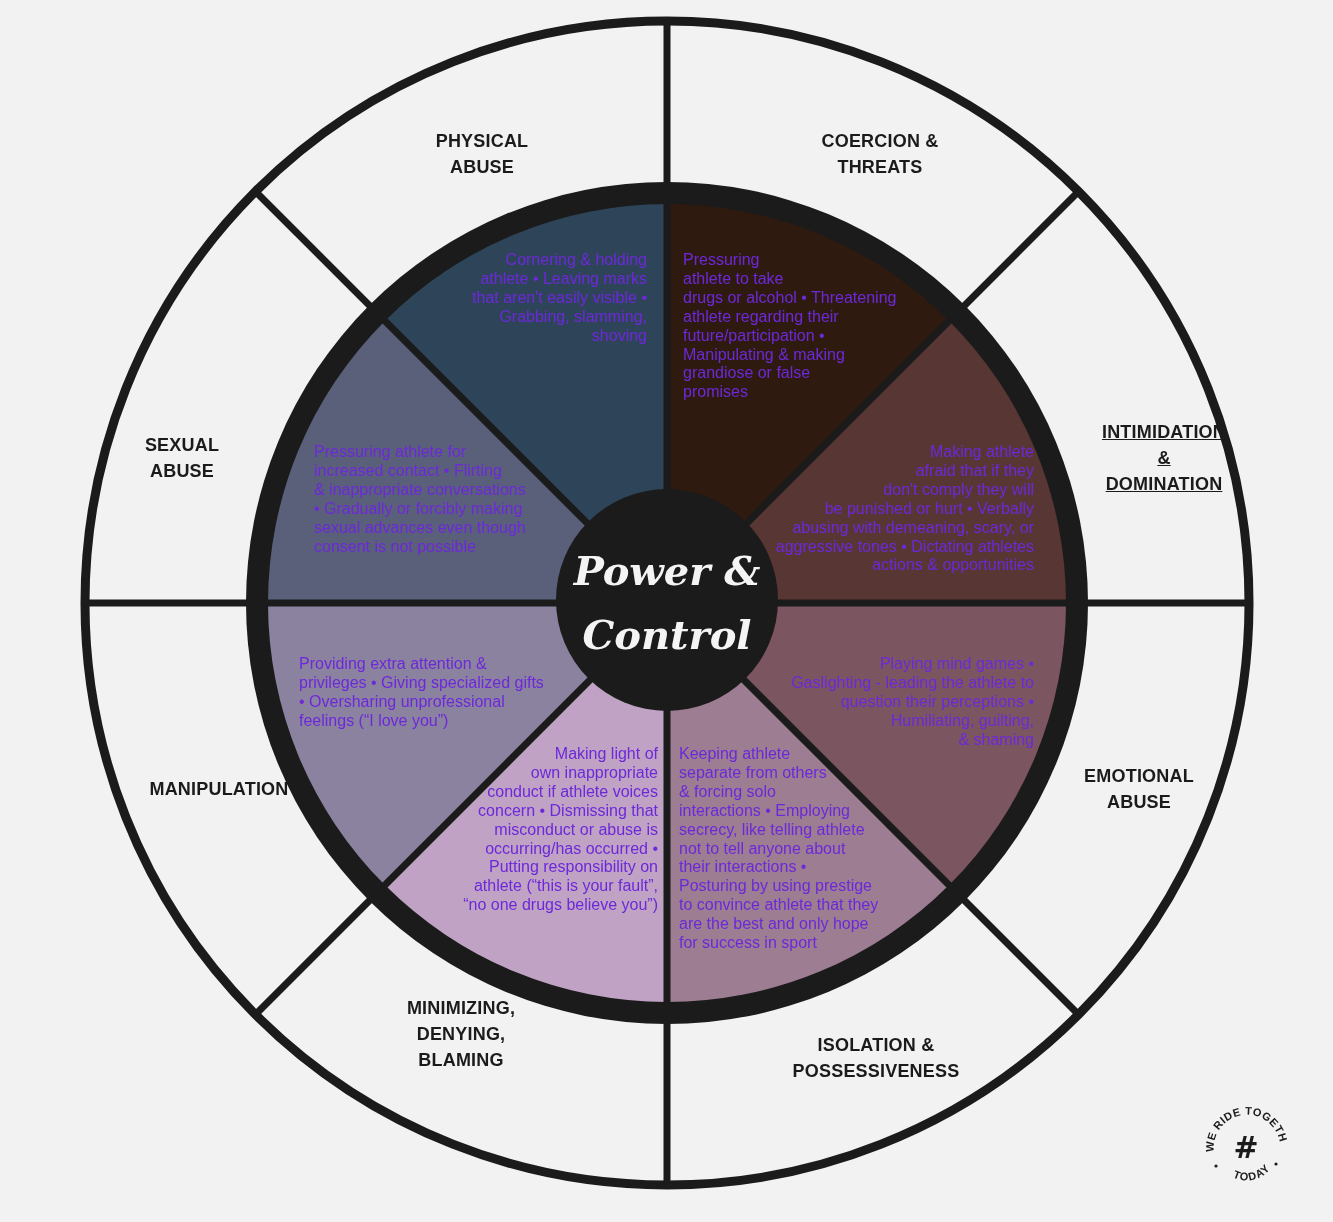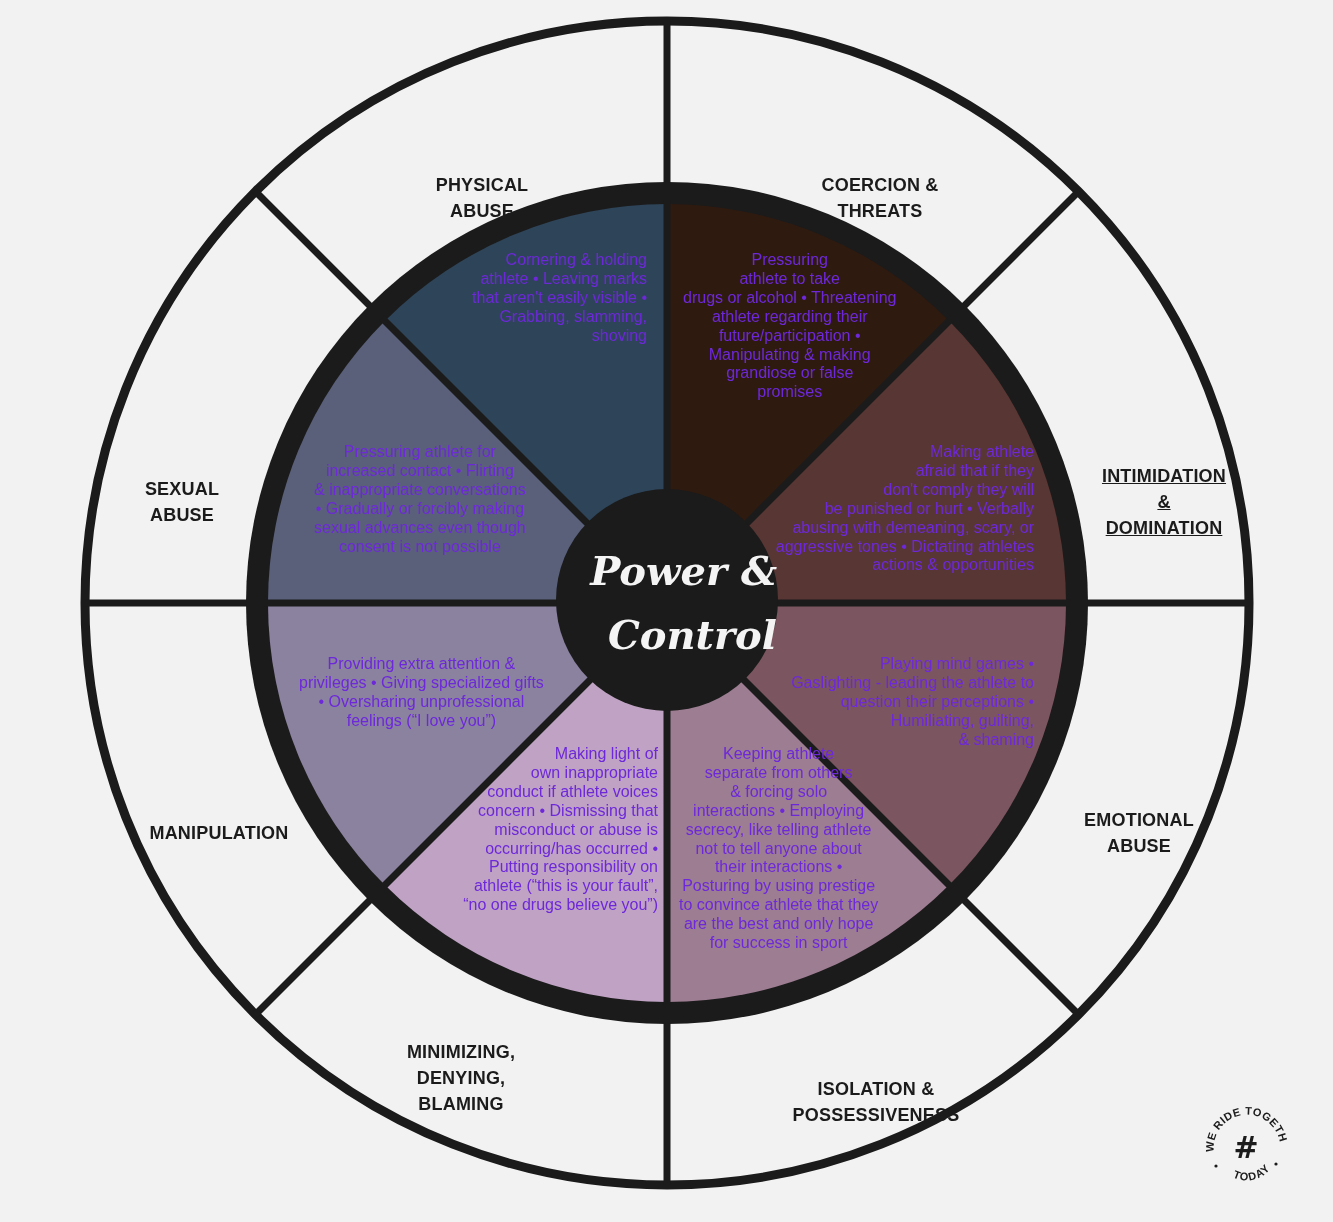--- a/index.html
+++ b/index.html
@@ -1,22 +1,22 @@
 <!DOCTYPE html>
 <html><head>
 <meta charset="utf-8">
 <style>
   html, body { margin: 0; padding: 0; }
   body { width: 1333px; height: 1222px; background: #f2f2f2; position: relative; overflow: hidden; font-family: "Liberation Sans", "DejaVu Sans", sans-serif; }
   #wheel { position: absolute; left: 0; top: 0; }
-  .cat { position: absolute; text-align: center; font-weight: bold; font-size: 18px; line-height: 26px; color: #1b1b1b; letter-spacing: 0.2px; transform: translate(-50%, -50%); white-space: pre-line; margin-top: 44px; }
+  .cat { position: absolute; text-align: center; font-weight: bold; font-size: 18px; line-height: 26px; color: #1b1b1b; letter-spacing: 0.2px; transform: translate(-50%, -50%); white-space: pre-line; }
   .desc { position: absolute; color: #6d28d9; font-size: 16px; line-height: 18.9px; white-space: pre-line; }
   .desc.r { text-align: right; }
-  .desc.l { text-align: center; }
-  .center-title { position: absolute; left: 667px; top: 603px; transform: translate(-50%, -50%); text-align: right; color: #f4f4f4; font-family: "DejaVu Serif", serif; font-style: italic; font-weight: bold; font-size: 40px; line-height: 64px; white-space: pre-line; width: 220px; }
+  .desc.l { text-align: left; }
+  .center-title { position: absolute; left: 667px; top: 603px; transform: translate(-50%, -50%); text-align: center; color: #f4f4f4; font-family: "DejaVu Serif", serif; font-style: italic; font-weight: bold; font-size: 40px; line-height: 64px; white-space: pre-line; width: 220px; }
   .logo { position: absolute; left: 1200px; top: 1100px; width: 92px; height: 92px; }
 </style>
 </head>
 <body>
 
 <svg id="wheel" width="1333" height="1222" viewBox="0 0 1333 1222">
 
   <circle cx="667" cy="603" r="582" fill="#f2f2f2" stroke="#1b1b1b" stroke-width="9"></circle>
 
   <g stroke="#1b1b1b" stroke-width="7">

